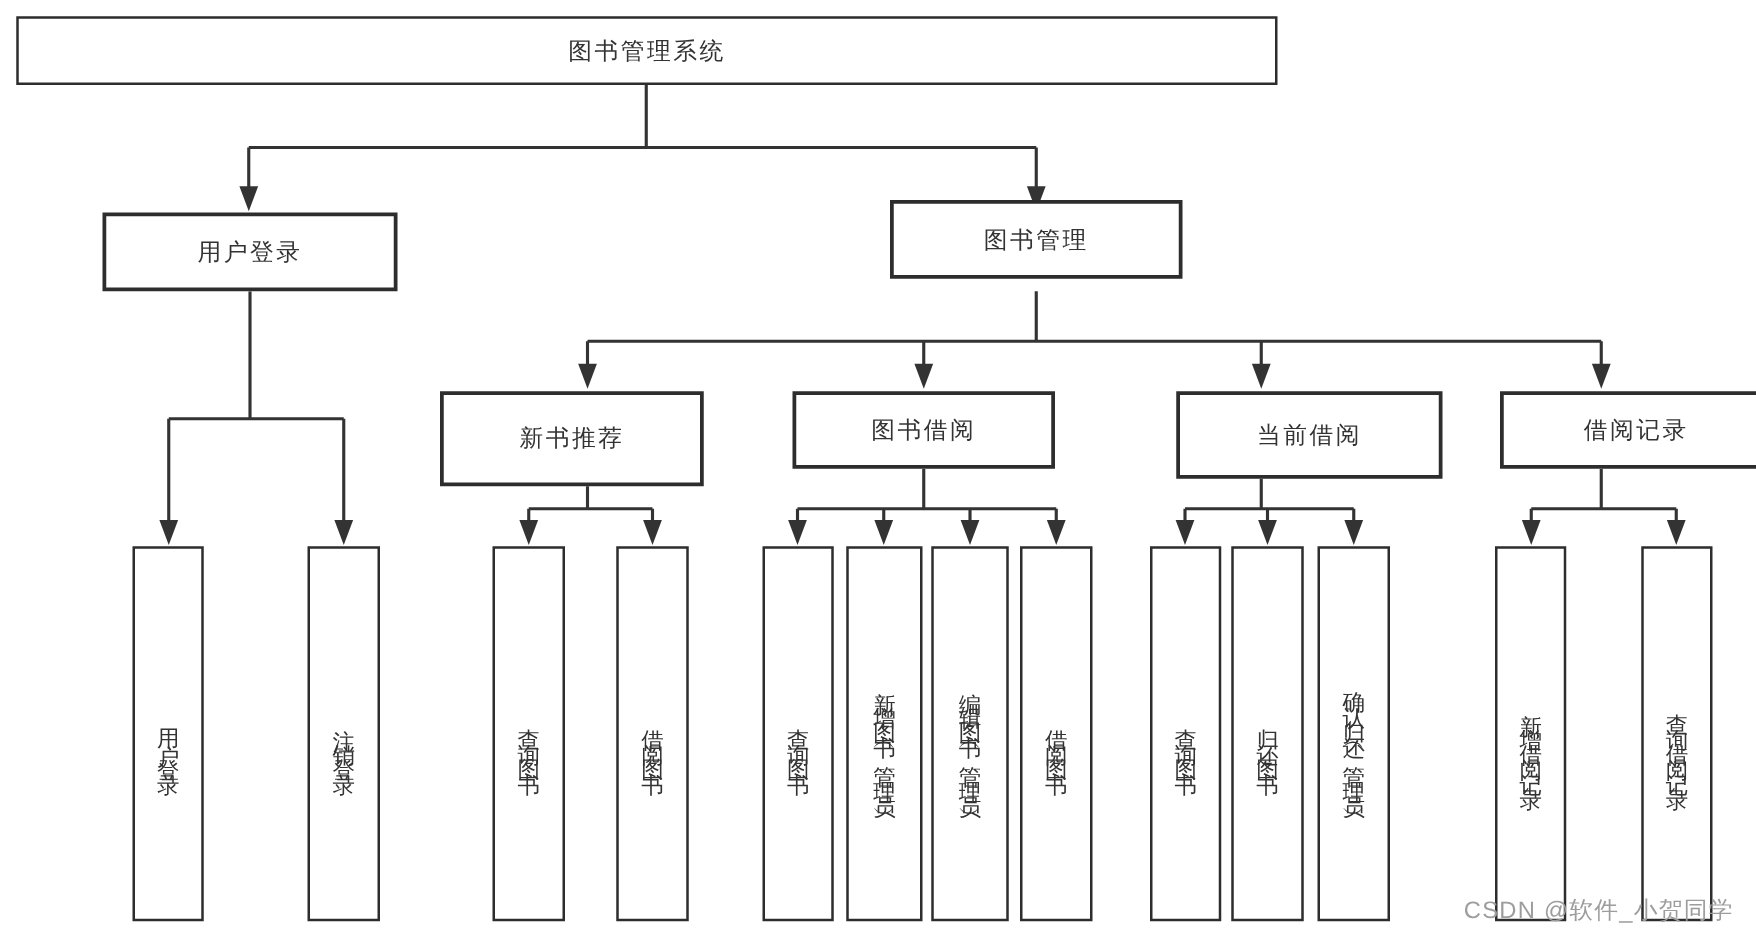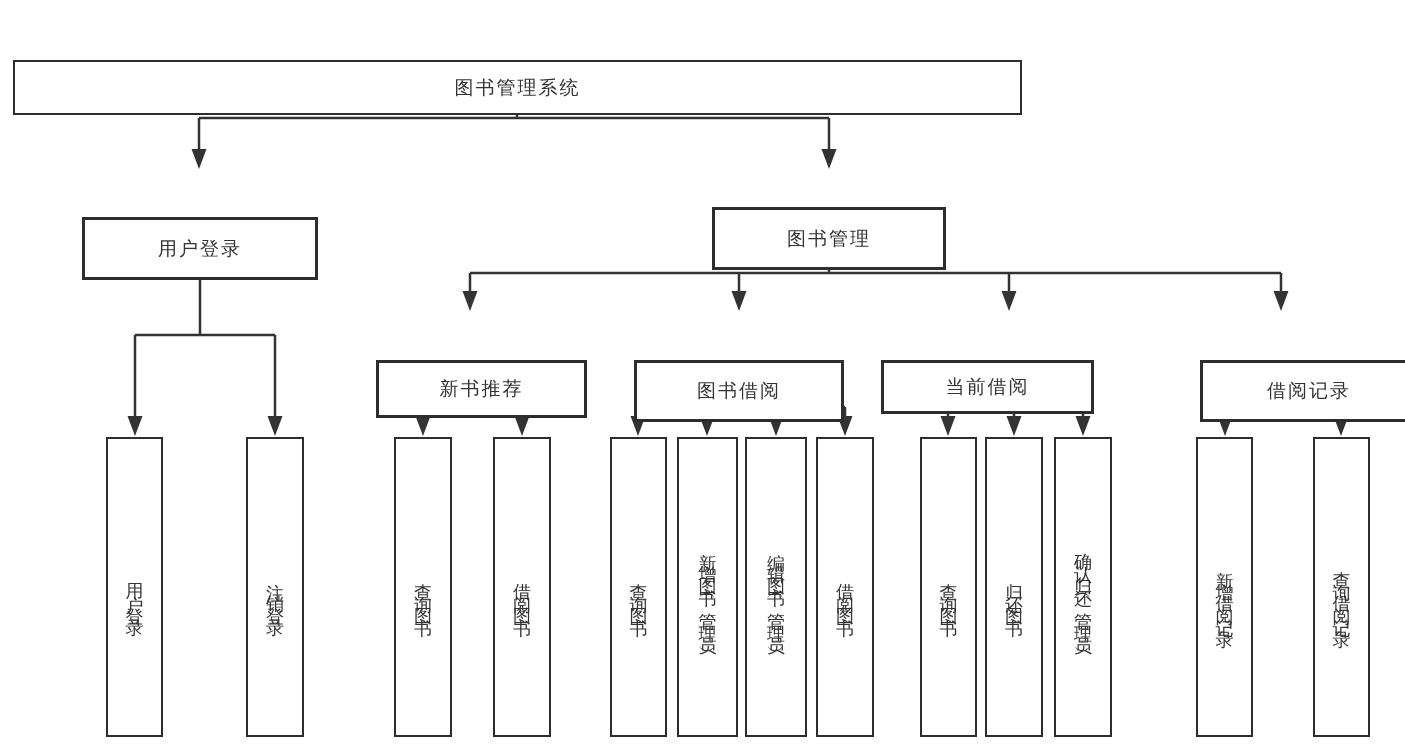--- a/index.html
+++ b/index.html
@@ -17,21 +17,20 @@
     width: 1405px; height: 747px;
   }
   .hbox {
     position: absolute;
     background: #ffffff;
     border: 3px solid #2d2d2d;
     display: flex;
     align-items: center;
     justify-content: center;
     box-sizing: border-box;
-    margin-top: 47px;
   }
   .hbox span {
     font-size: 19px;
     color: #333333;
     letter-spacing: 2px;
     white-space: nowrap;
   }
   .vbox {
     position: absolute;
     top: 437px;
@@ -104,27 +103,27 @@
     <span>图书管理系统</span>
   </div>
 
   <div class="hbox" style="left:82px; top:170px; width:236px; height:63px;">
     <span>用户登录</span>
   </div>
   <div class="hbox" style="left:712px; top:160px; width:234px; height:63px;">
     <span>图书管理</span>
   </div>
 
-  <div class="hbox" style="left:376px; top:313px; width:211px; height:58px;">
+  <div class="hbox" style="left:352px; top:313px; width:211px; height:76px;">
     <span>新书推荐</span>
   </div>
   <div class="hbox" style="left:634px; top:313px; width:210px; height:62px;text-align:right;">
     <span>图书借阅</span>
   </div>
-  <div class="hbox" style="left:881px; top:313px; width:213px; height:54px;align-items:center;">
+  <div class="hbox" style="left:941px; top:313px; width:213px; height:70px;align-items:center;">
     <span>当前借阅</span>
   </div>
   <div class="hbox" style="left:1200px; top:313px; width:218px; height:62px;">
     <span>借阅记录</span>
   </div>
 
   <div class="vbox" style="left:106px; width:57px;">
     <span>用户登录</span>
   </div>
   <div class="vbox" style="left:246px; width:58px;">
@@ -161,14 +160,15 @@
     <span>确认归还（管理员）</span>
   </div>
 
   <div class="vbox" style="left:1196px; width:57px;">
     <span>新增借阅记录</span>
   </div>
   <div class="vbox" style="left:1313px; width:57px;">
     <span>查询借阅记录</span>
   </div>
 
+  <div class="watermark">CSDN @软件_小贺同学</div>
 
 </div>
 
 </body></html>

